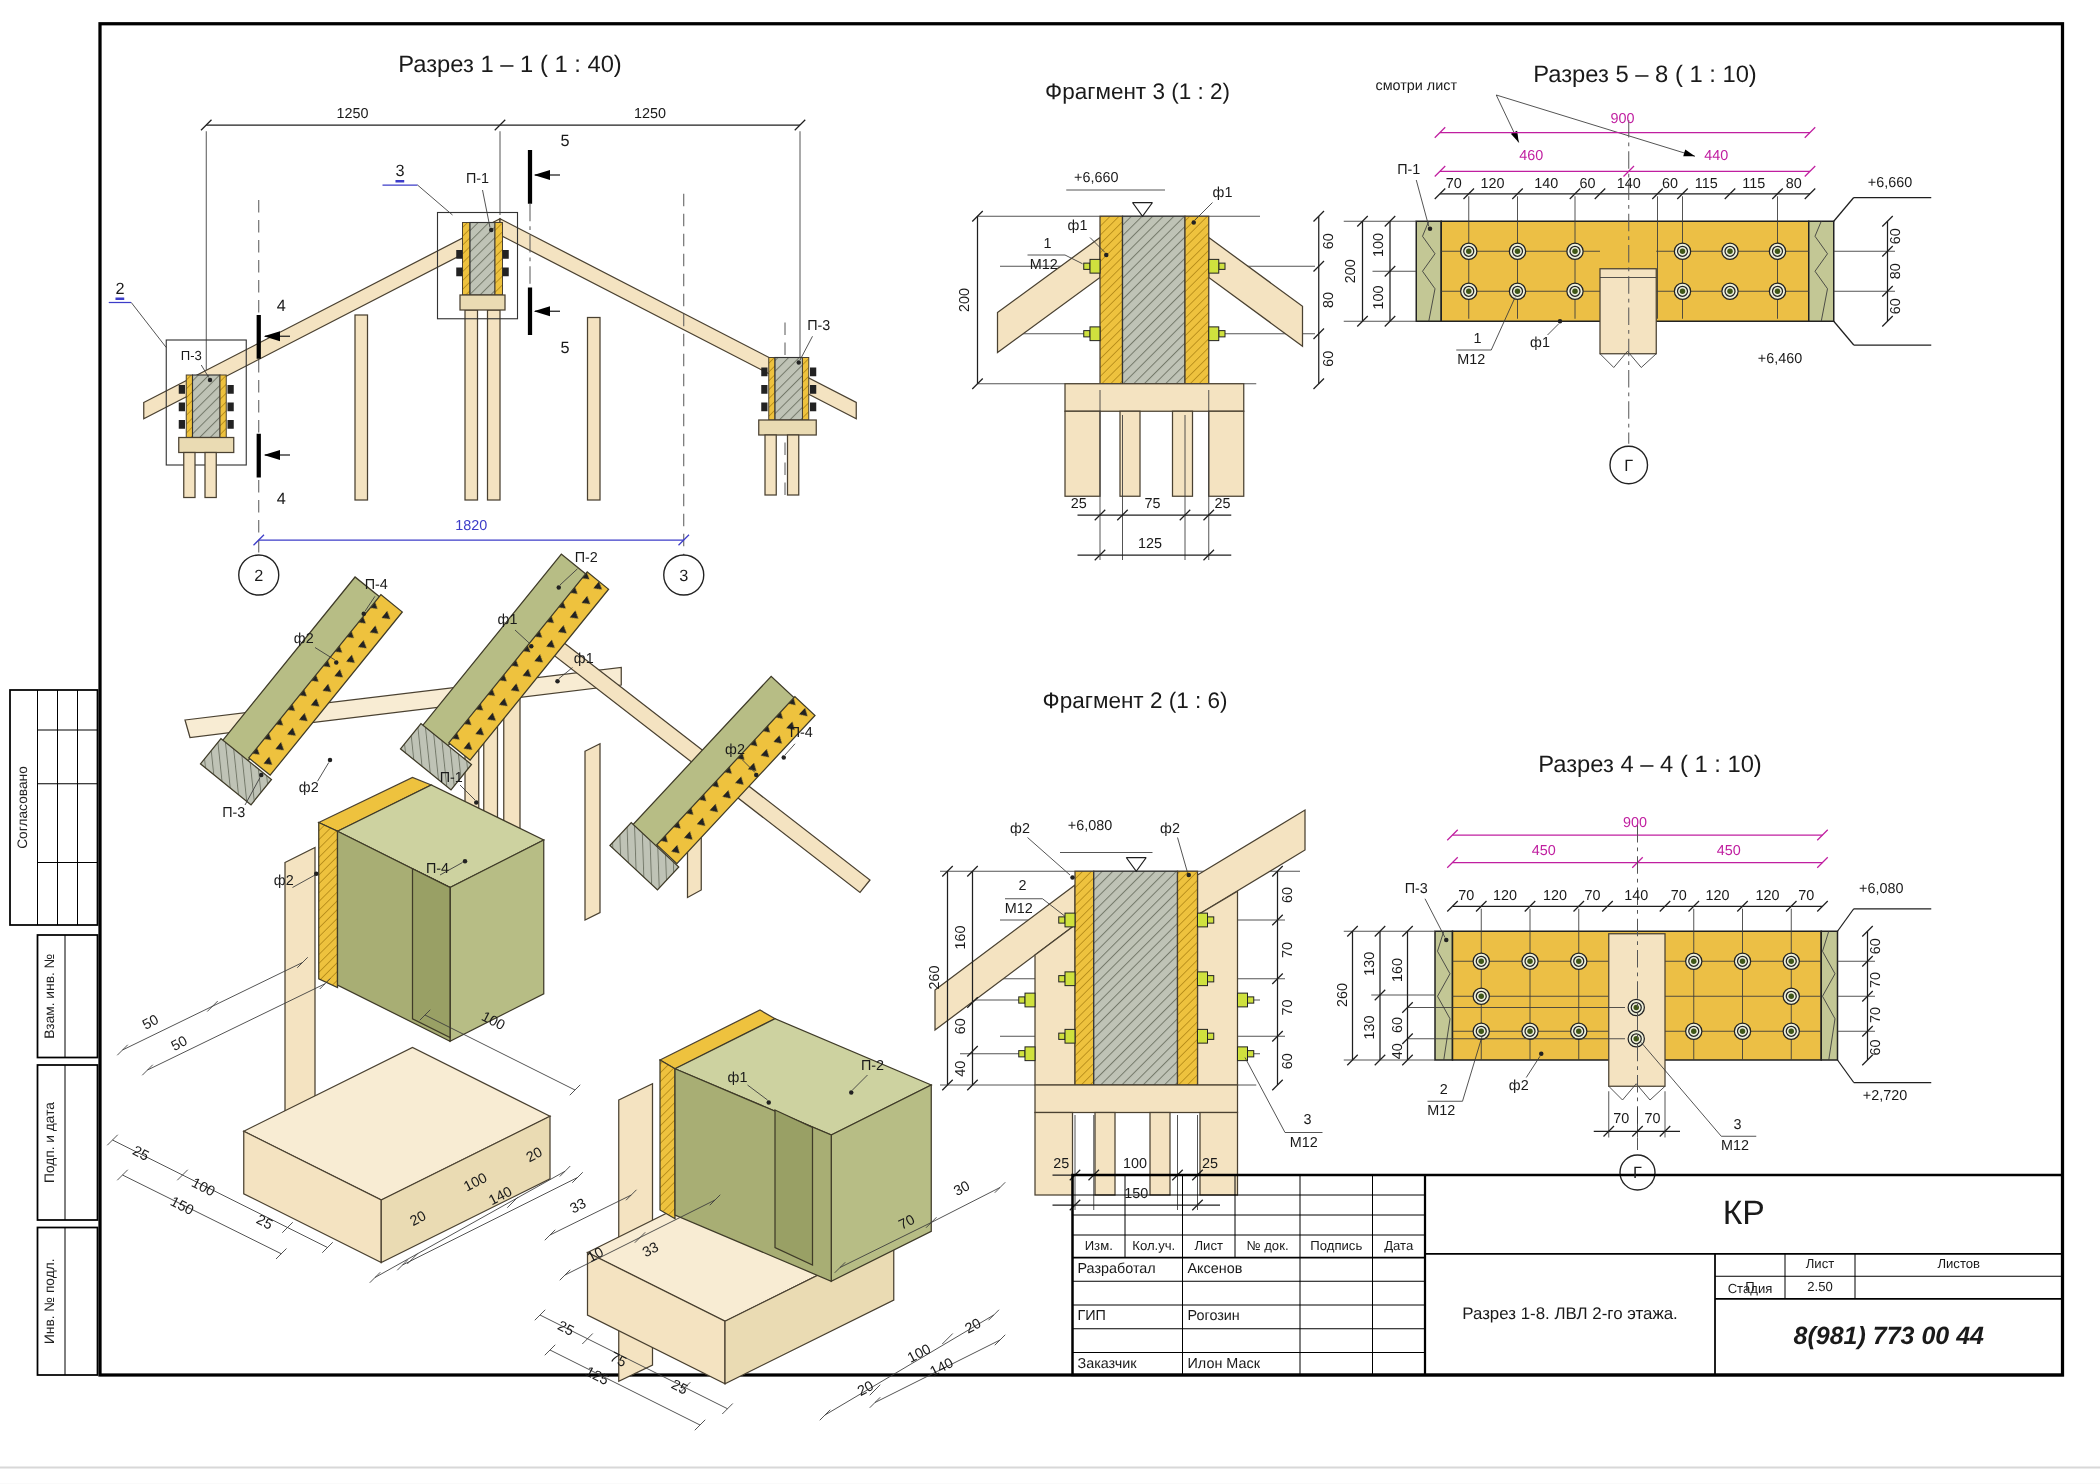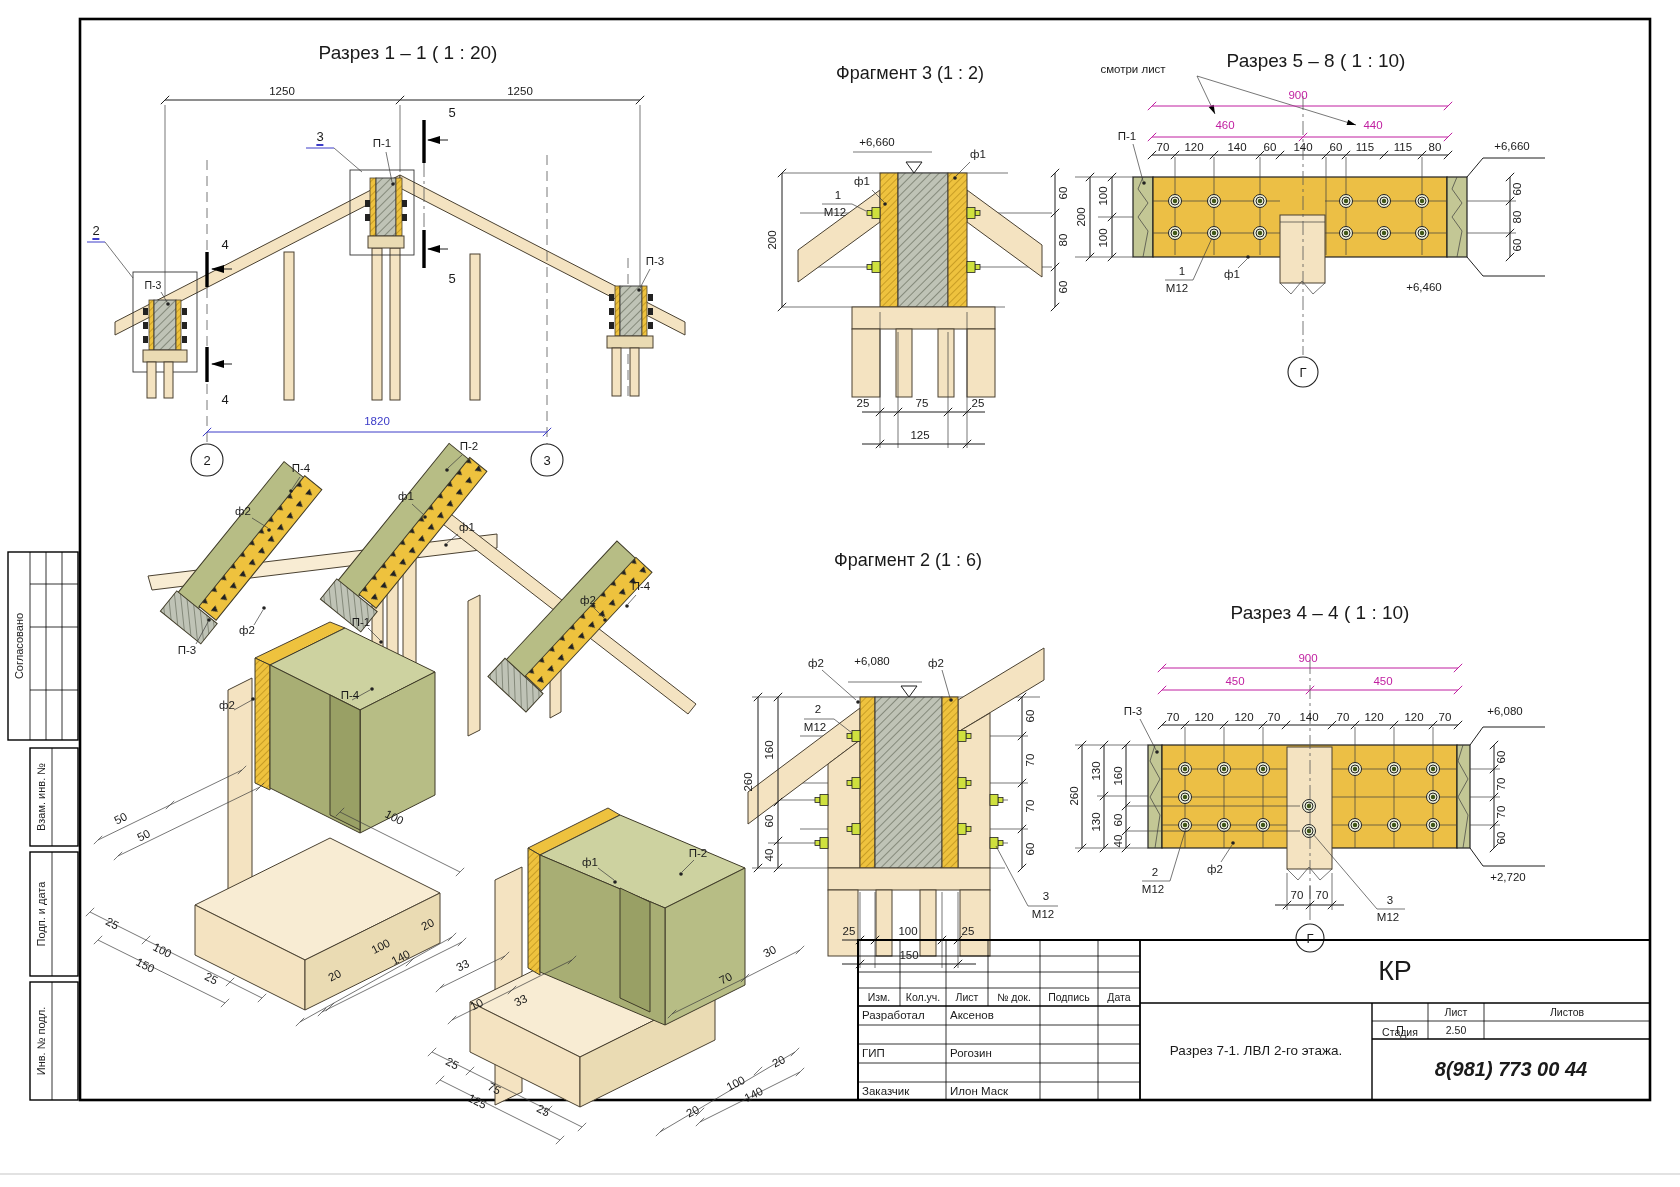--- a/index.html
+++ b/index.html
@@ -708,21 +708,21 @@
 </svg>
 
 <div>
   <span class="L r90 sb" style="left:19px;top:646px">Согласовано</span>
   <span class="L r90 sb" style="left:41px;top:797px">Взам. инв. №</span>
   <span class="L r90 sb" style="left:41px;top:914px">Подп. и дата</span>
   <span class="L r90 sb" style="left:41px;top:1041px">Инв. № подл.</span>
 </div>
 
 <div>
-  <span class="L ttl" style="left:408px;top:52px">Разрез 1 – 1 ( 1 : 20)</span>
+  <span class="L ttl" style="left:408px;top:52px">Разрез 1 – 1 ( 1 : 40)</span>
   <span class="L" style="left:282px;top:92px">1250</span>
   <span class="L" style="left:520px;top:92px">1250</span>
   <span class="L ax" style="left:452px;top:112px">5</span>
   <span class="L ax" style="left:452px;top:278px">5</span>
   <span class="L ax" style="left:225px;top:244px">4</span>
   <span class="L ax" style="left:225px;top:399px">4</span>
   <span class="L ax ublue" style="left:320px;top:138px">3</span>
   <span class="L ax ublue" style="left:96px;top:232px">2</span>
   <span class="L" style="left:382px;top:144px">П-1</span>
   <span class="L sm" style="left:153px;top:285px">П-3</span>
@@ -893,21 +893,21 @@
   <span class="L sm" style="left:1014px;top:997px">№ док.</span>
   <span class="L sm" style="left:1069px;top:997px">Подпись</span>
   <span class="L sm" style="left:1119px;top:997px">Дата</span>
   <span class="L tl" style="left:862px;top:1016px">Разработал</span>
   <span class="L tl" style="left:950px;top:1016px">Аксенов</span>
   <span class="L tl" style="left:862px;top:1054px">ГИП</span>
   <span class="L tl" style="left:950px;top:1054px">Рогозин</span>
   <span class="L tl" style="left:862px;top:1092px">Заказчик</span>
   <span class="L tl" style="left:950px;top:1092px">Илон Маск</span>
   <span class="L kr" style="left:1395px;top:971px">КР</span>
-  <span class="L doc" style="left:1256px;top:1051px">Разрез 7-1. ЛВЛ 2-го этажа.</span>
+  <span class="L doc" style="left:1256px;top:1051px">Разрез 1-8. ЛВЛ 2-го этажа.</span>
   <span class="L sm" style="left:1400px;top:1032px">Стадия</span>
   <span class="L sm" style="left:1456px;top:1012px">Лист</span>
   <span class="L sm" style="left:1567px;top:1012px">Листов</span>
   <span class="L sm" style="left:1400px;top:1030px">П</span>
   <span class="L sm" style="left:1456px;top:1030px">2.50</span>
   <span class="L ph" style="left:1511px;top:1069px">8(981) 773 00 44</span>
 </div>
 
 </div>
 

